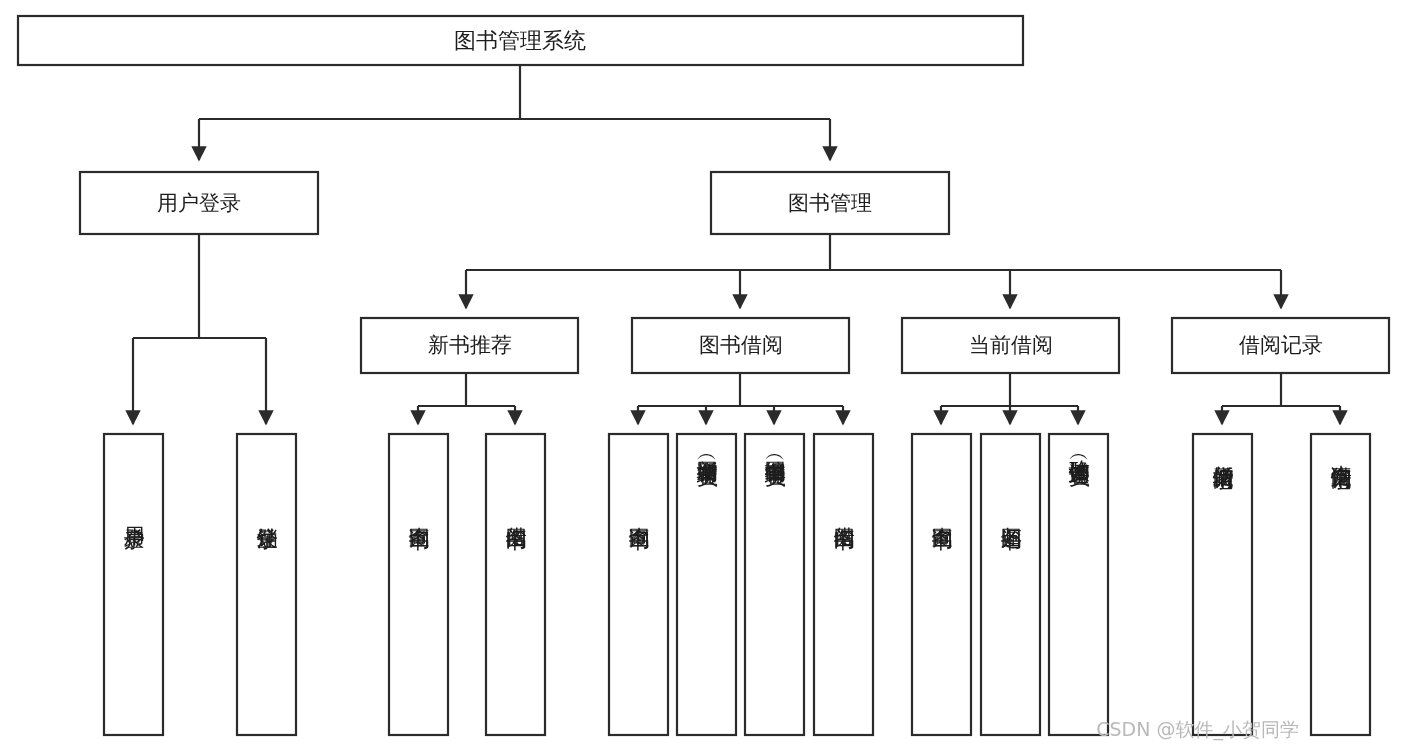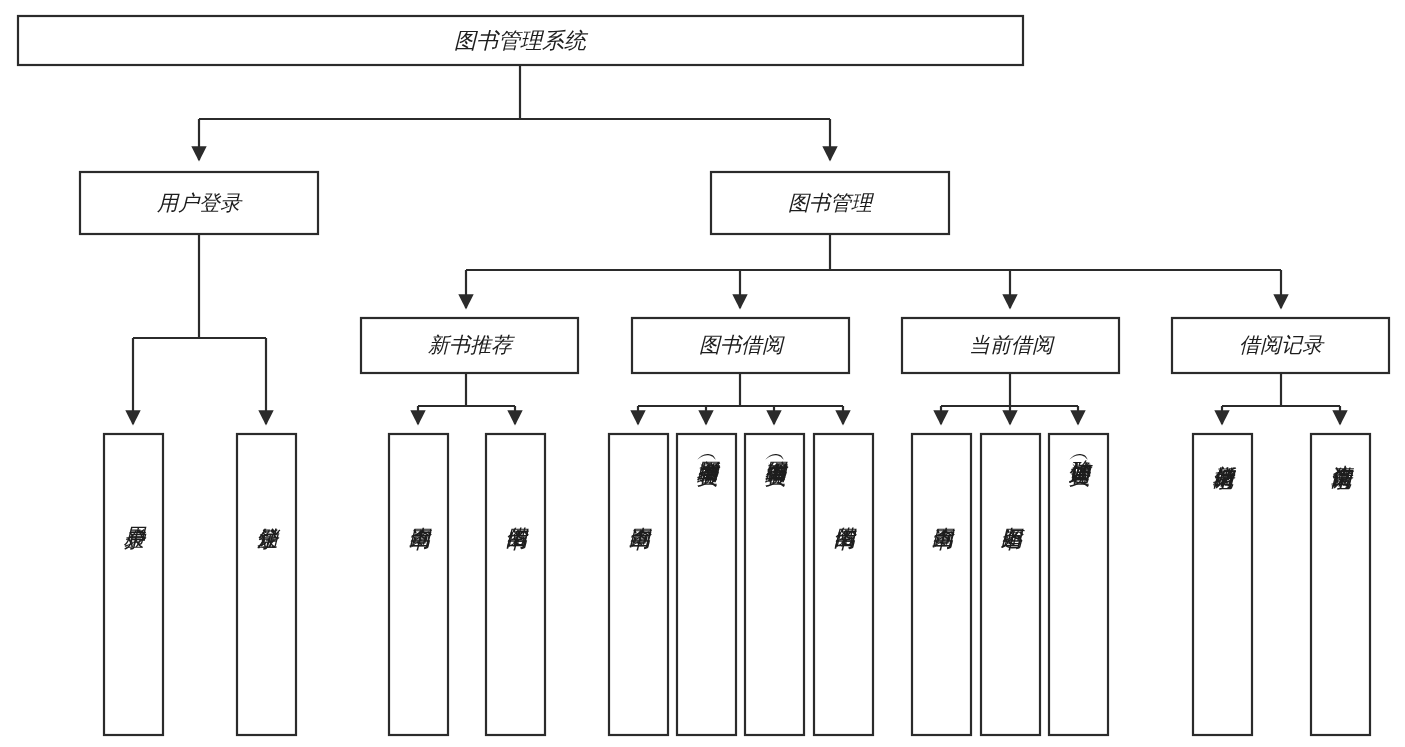--- a/index.html
+++ b/index.html
@@ -11,21 +11,20 @@
     width: 1405px;
     height: 747px;
     font-family: "DejaVu Sans", "Liberation Sans", sans-serif;
     overflow: hidden;
     position: relative;
   }
   #diagram-root {
     position: relative;
     width: 1307px;
     height: 747px;
-    font-style: italic;
   }
   svg.flow {
     position: absolute;
     left: 0;
     top: 0;
     width: 1405px;
     height: 747px;
     display: block;
   }
   .node-box {
@@ -209,13 +208,14 @@
   <div class="leaf-label" style="left:764px; top:443px;">编辑图书（管理员）</div>
   <div class="leaf-label" style="left:833px; top:510px;">借阅图书</div>
 
   <div class="leaf-label" style="left:931px; top:510px;">查询图书</div>
   <div class="leaf-label" style="left:1000px; top:510px;">归还图书</div>
   <div class="leaf-label" style="left:1068px; top:443px;">确认归还（管理员）</div>
 
   <div class="leaf-label" style="left:1212px; top:448px;">新增借阅记录</div>
   <div class="leaf-label" style="left:1330px; top:448px;">查询借阅记录</div>
 
+  <div class="watermark">CSDN @软件_小贺同学</div>
 </div>
 
 </body></html>

